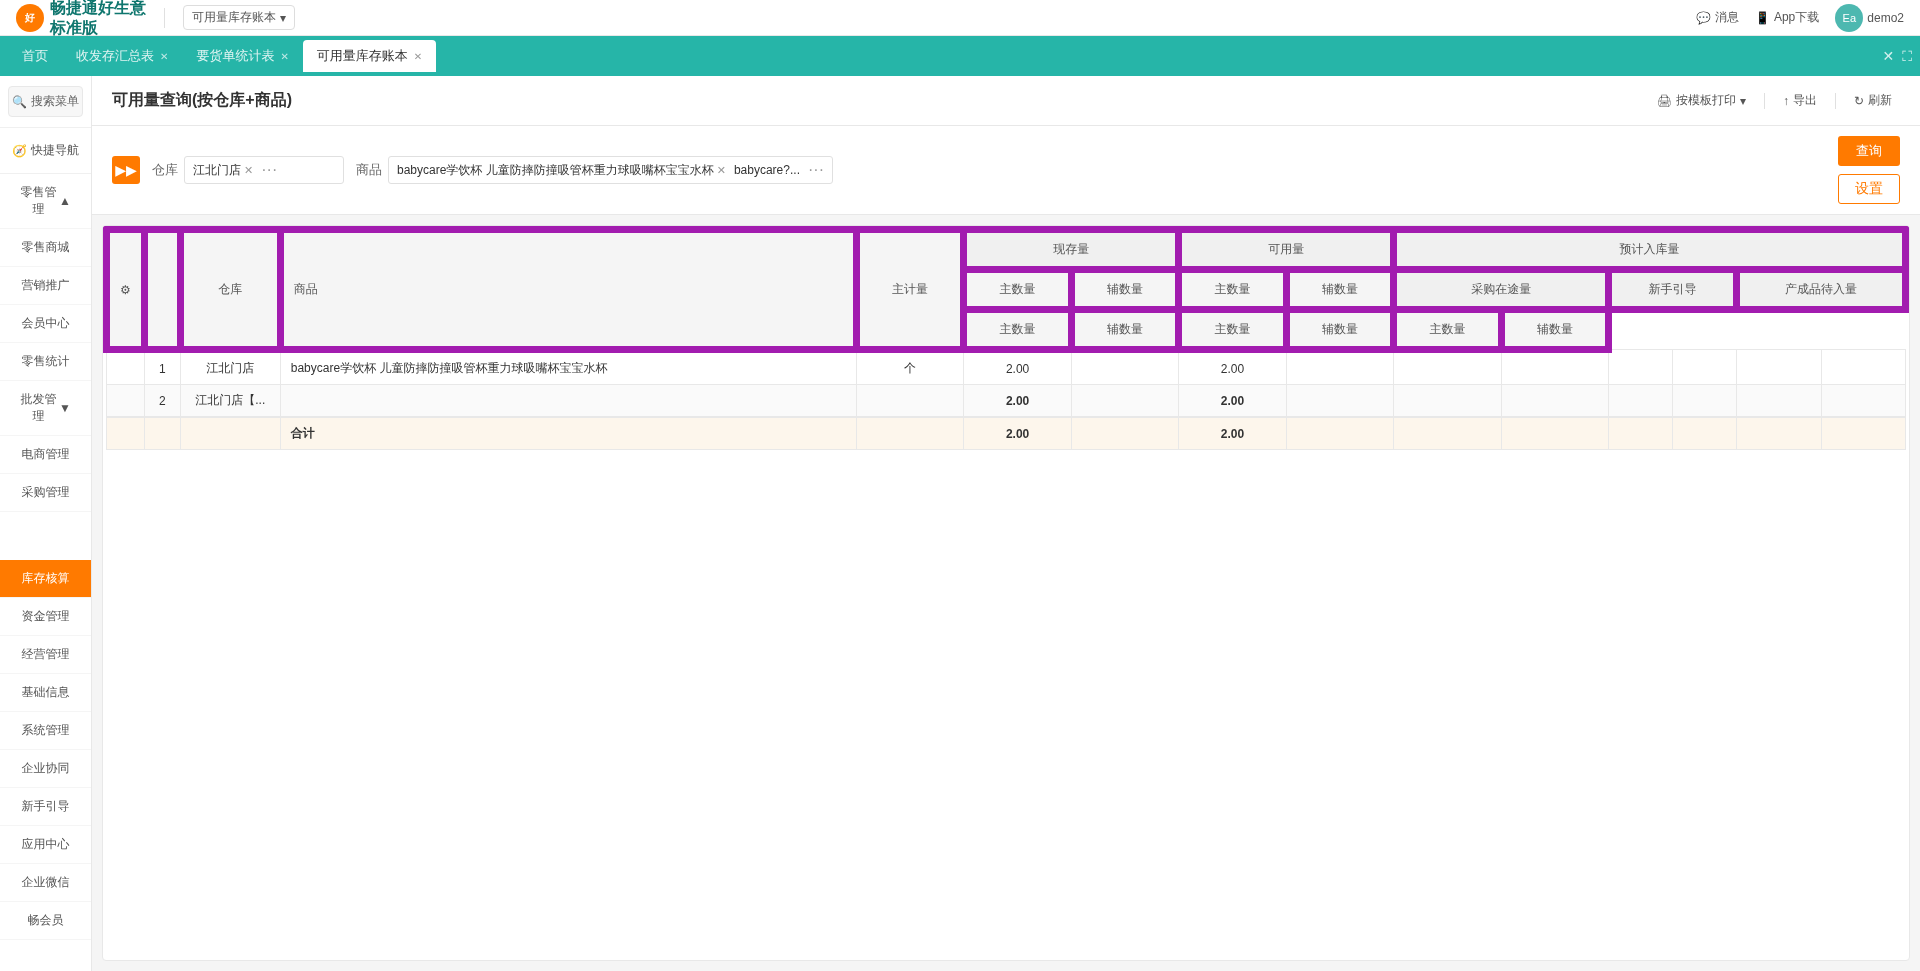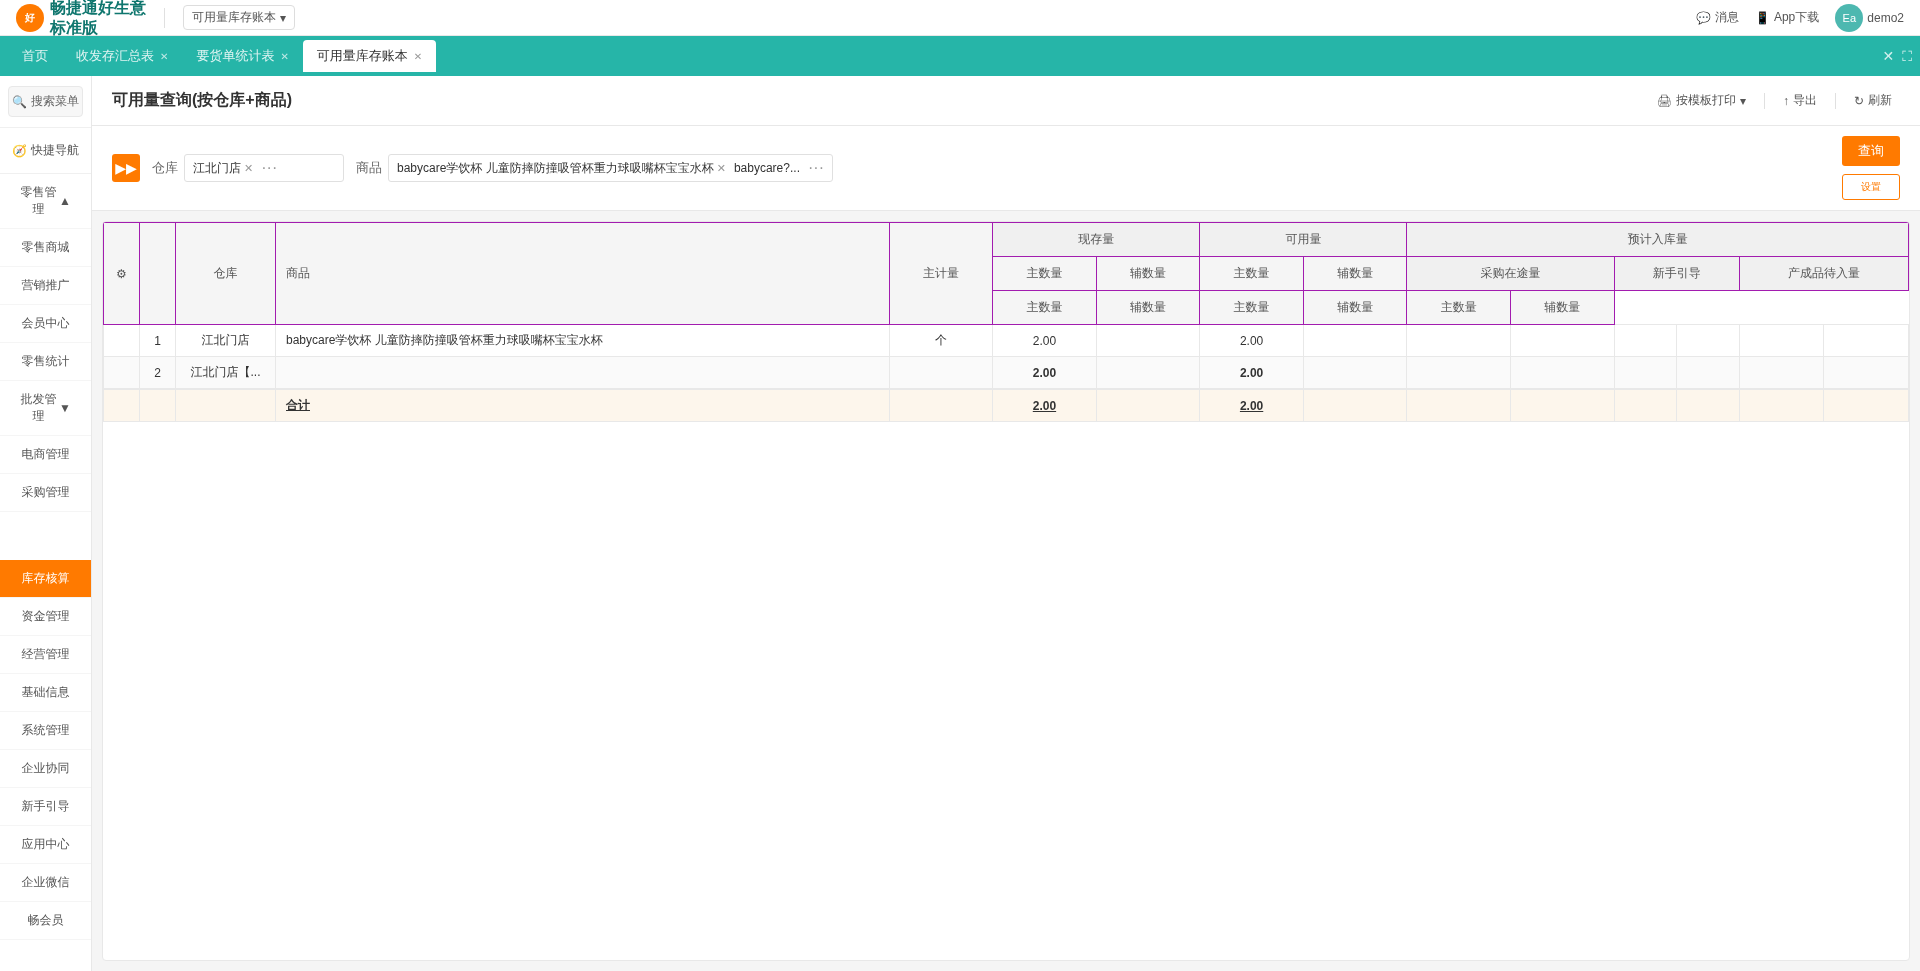--- a/index.html
+++ b/index.html
@@ -52,40 +52,40 @@
     .filter-bar { background: #fff; padding: 10px 20px; display: flex; align-items: center; gap: 12px; border-bottom: 1px solid #e8e8e8; flex-shrink: 0; }
     .filter-toggle { width: 28px; height: 28px; background: #ff7a00; color: white; border: none; border-radius: 3px; cursor: pointer; display: flex; align-items: center; justify-content: center; font-size: 14px; }
     .filter-group { display: flex; align-items: center; gap: 6px; }
     .filter-label { color: #666; font-size: 13px; white-space: nowrap; }
     .filter-input { display: flex; align-items: center; gap: 4px; border: 1px solid #e0e0e0; border-radius: 3px; padding: 4px 8px; background: #fff; min-width: 160px; font-size: 12px; }
     .filter-tag { display: flex; align-items: center; gap: 3px; background: #fff; color: #333; font-size: 12px; }
     .filter-tag-close { color: #999; cursor: pointer; font-size: 11px; }
     .filter-dots { color: #999; font-size: 16px; cursor: pointer; margin-left: 4px; }
     .filter-actions { margin-left: auto; display: flex; gap: 8px; flex-direction: column; }
     .btn-query { background: #ff7a00; color: white; border: none; border-radius: 3px; padding: 6px 16px; font-size: 13px; cursor: pointer; }
-    .btn-setting { background: #fff; color: #ff7a00; border: 1px solid #ff7a00; border-radius: 3px; padding: 5px 16px; font-size: 10px; cursor: pointer; display: block; }
+    .btn-setting { background: #fff; color: #ff7a00; border: 1px solid #ff7a00; border-radius: 3px; padding: 5px 16px; font-size: 14px; cursor: pointer; display: block; }
 
     
     .table-area { flex: 1; overflow: auto; padding: 0; background: #fff; margin: 10px; border: 1px solid #e8e8e8; border-radius: 4px; }
     
     table { width: 100%; border-collapse: collapse; font-size: 13px; }
     thead tr { background: #f5f5f5; }
-    th { padding: 8px 10px; text-align: center; border: 1px solid #a21caf; color: #555; font-weight: normal; font-size: 12px; white-space: nowrap; }
+    th { padding: 8px 10px; text-align: center; border: 7px solid #a21caf; color: #555; font-weight: normal; font-size: 12px; white-space: nowrap; }
     td { padding: 7px 10px; text-align: center; border: 1px solid #e8e8e8; color: #333; font-size: 12px; }
     .col-gear { width: 36px; }
     .col-no { width: 36px; }
     .col-warehouse { width: 100px; }
     .col-product { text-align: left; }
     .td-left { text-align: left; }
     
     .th-group { background: #f0f0f0; }
     
     
     .table-footer { background: #fdf6ec; border-top: 2px solid #e8e8e8; }
-    .table-footer td { font-weight: bold; color: #333; text-decoration: underline; }
+    .table-footer td { font-weight: bold; color: #333; }
 
     
     .table-area::-webkit-scrollbar { height: 8px; width: 8px; }
     .table-area::-webkit-scrollbar-track { background: #f1f1f1; }
     .table-area::-webkit-scrollbar-thumb { background: #ccc; border-radius: 4px; }
 
     .divider { width: 1px; height: 16px; background: #e0e0e0; }
   </style>
 </head>
 <body>

